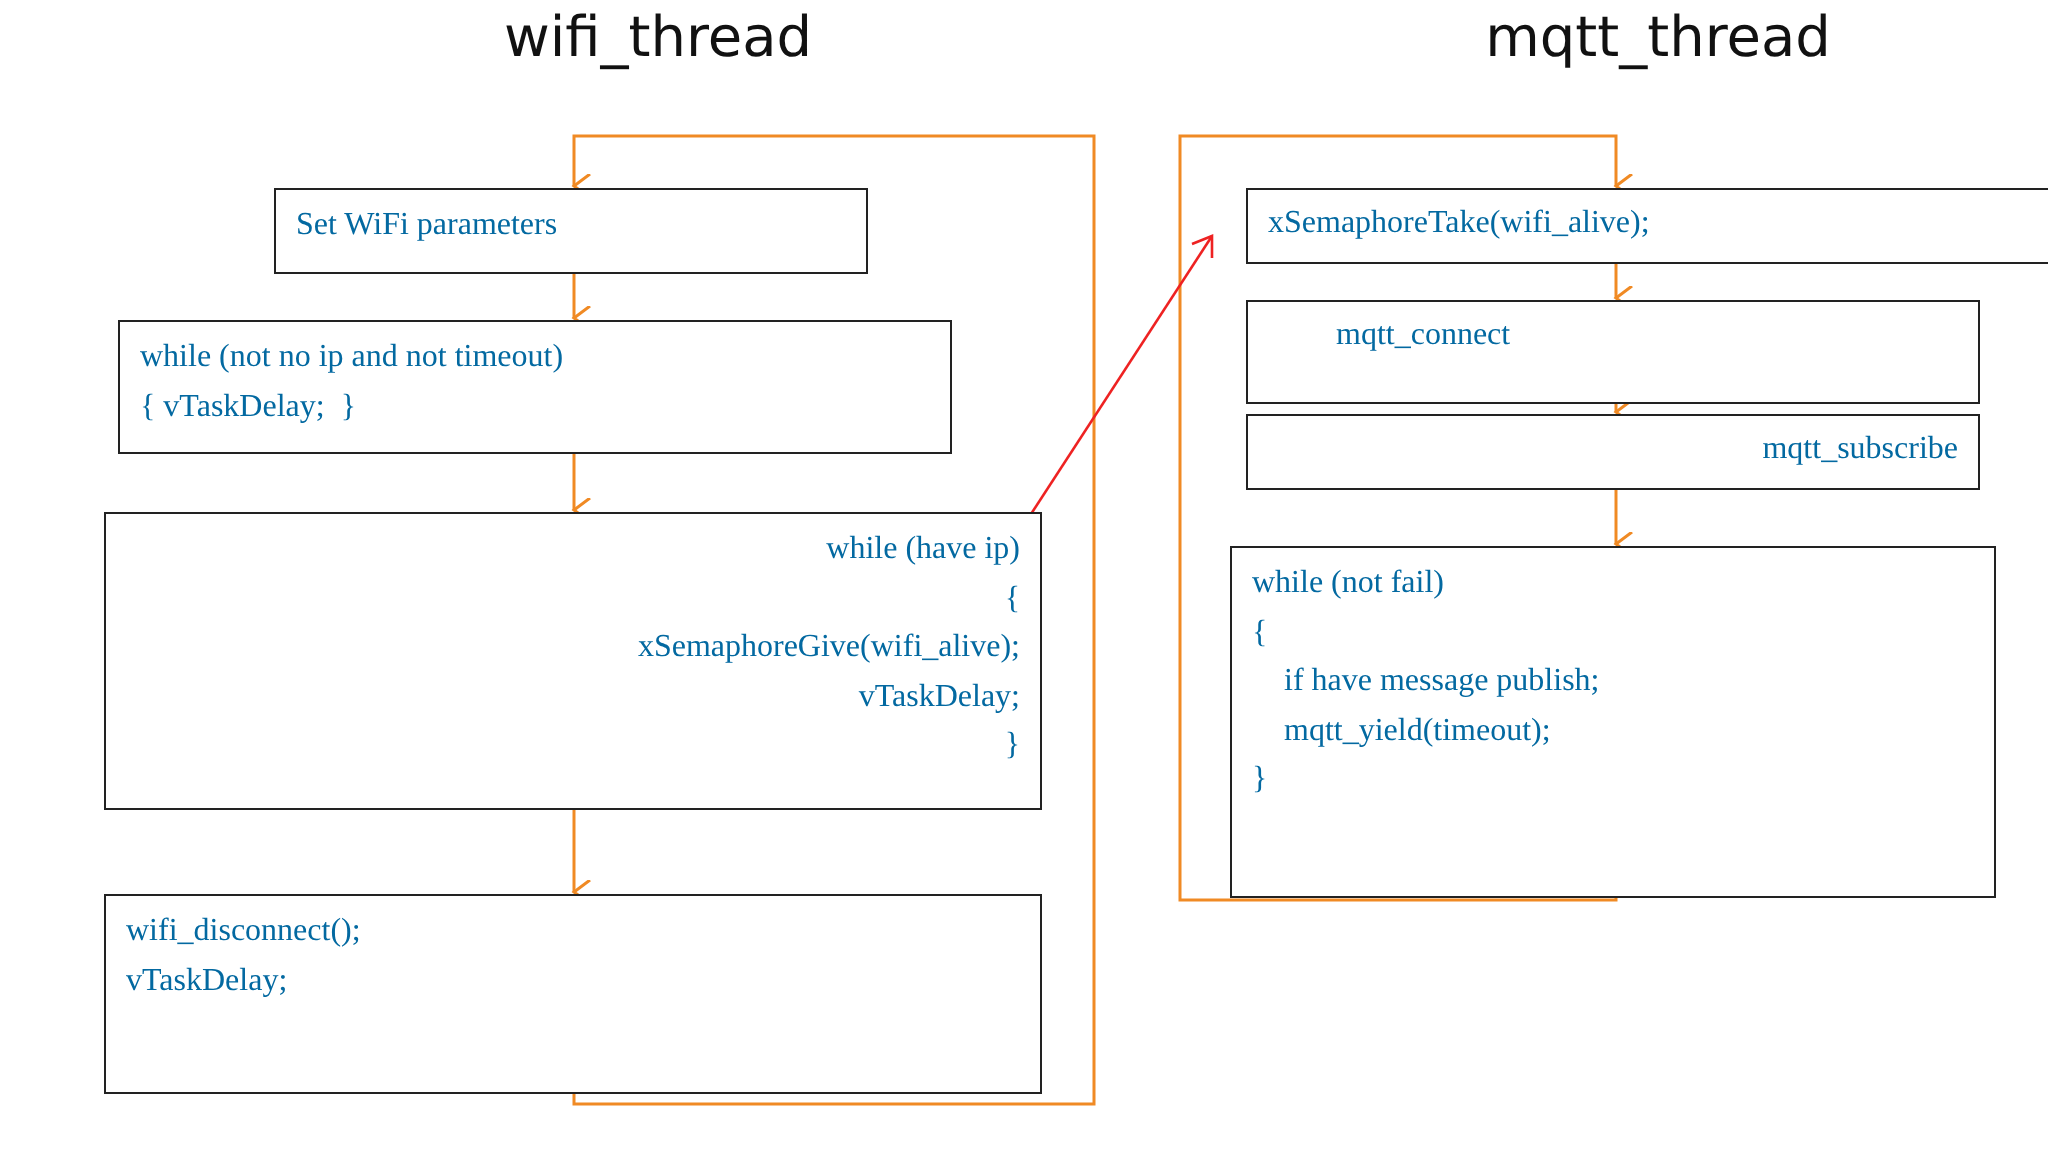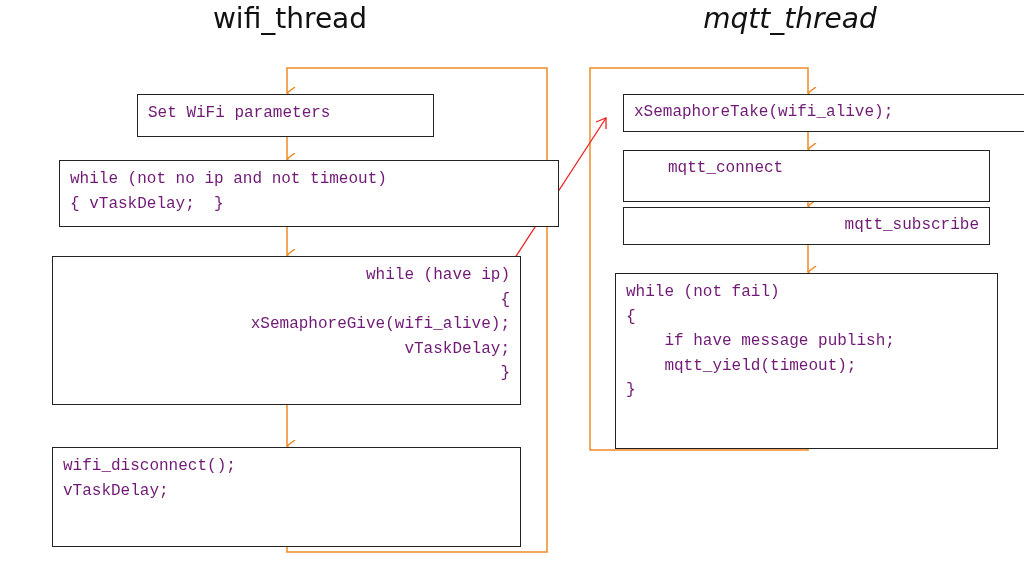--- a/index.html
+++ b/index.html
@@ -1,26 +1,26 @@
 <!DOCTYPE html>
 <html><head>
   <meta charset="utf-8">
   <style>
     html, body { margin: 0; padding: 0; background: #ffffff; }
     body { width: 1024px; height: 576px; position: relative; overflow: hidden; }
     .title {
       position: absolute; top: 2px;
       font-family: "DejaVu Sans", sans-serif; font-size: 28px; color: #111;
-      transform: translateX(-50%); white-space: nowrap;
+      transform: translateX(-50%); white-space: nowrap; margin-left: 39px;
     }
     .box {
       position: absolute; box-sizing: border-box;
       border: 1.5px solid #222; background: #fff;
-      font-family: Liberation Mono, monospace;
-      font-size: 16px; color: #701a75; line-height: 24.5px;
+      font-family: Liberation Serif, serif;
+      font-size: 16px; color: #0369a1; line-height: 24.5px;
       padding: 6px 10px; white-space: pre;
     }
     svg.lines { position: absolute; left: 0; top: 0; pointer-events: none; }
   </style>
 </head>
 <body>
 
 <svg class="lines" width="1024" height="576">
   <defs>
     <marker id="arrO" markerWidth="12" markerHeight="12" refX="6" refY="10" orient="auto" markerUnits="userSpaceOnUse">
@@ -42,24 +42,24 @@
     <line x1="808" y1="245" x2="808" y2="272" marker-end="url(#arrO)"></line>
   </g>
 
   <g stroke="#ee2222" stroke-width="1.3" fill="none">
     <line x1="468" y1="330" x2="606" y2="118"></line>
     <path d="M596,122 L606,118 L606,129"></path>
   </g>
 </svg>
 
 <div class="title" style="left:290px;">wifi_thread</div>
-<div class="title" style="left:790px;font-style:italic;">mqtt_thread</div>
+<div class="title" style="left:790px;">mqtt_thread</div>
 
 <div class="box" style="left:137px; top:94px; width:297px; height:43px;">Set WiFi parameters</div>
-<div class="box" style="left:59px; top:160px; width:500px; height:67px;">while (not no ip and not timeout)
+<div class="box" style="left:59px; top:160px; width:417px; height:67px;">while (not no ip and not timeout)
 { vTaskDelay;  }</div>
 <div class="box" style="left:52px; top:256px; width:469px; height:149px;text-align:right;">while (have ip)
 {
     xSemaphoreGive(wifi_alive);
     vTaskDelay;
 }</div>
 <div class="box" style="left:52px; top:447px; width:469px; height:100px;">wifi_disconnect();
 vTaskDelay;</div>
 
 <div class="box" style="left:623px; top:94px; width:442px; height:38px; padding-top:5px;">xSemaphoreTake(wifi_alive);</div>

